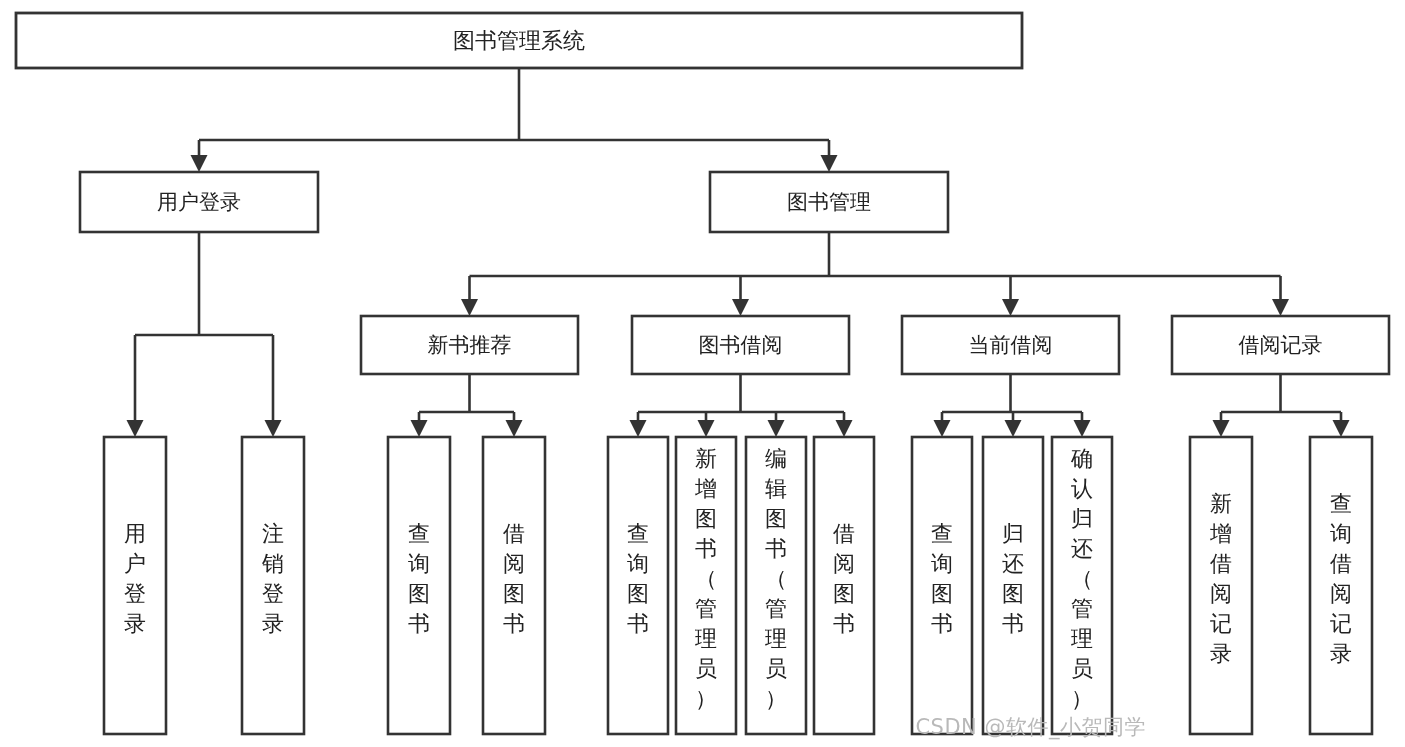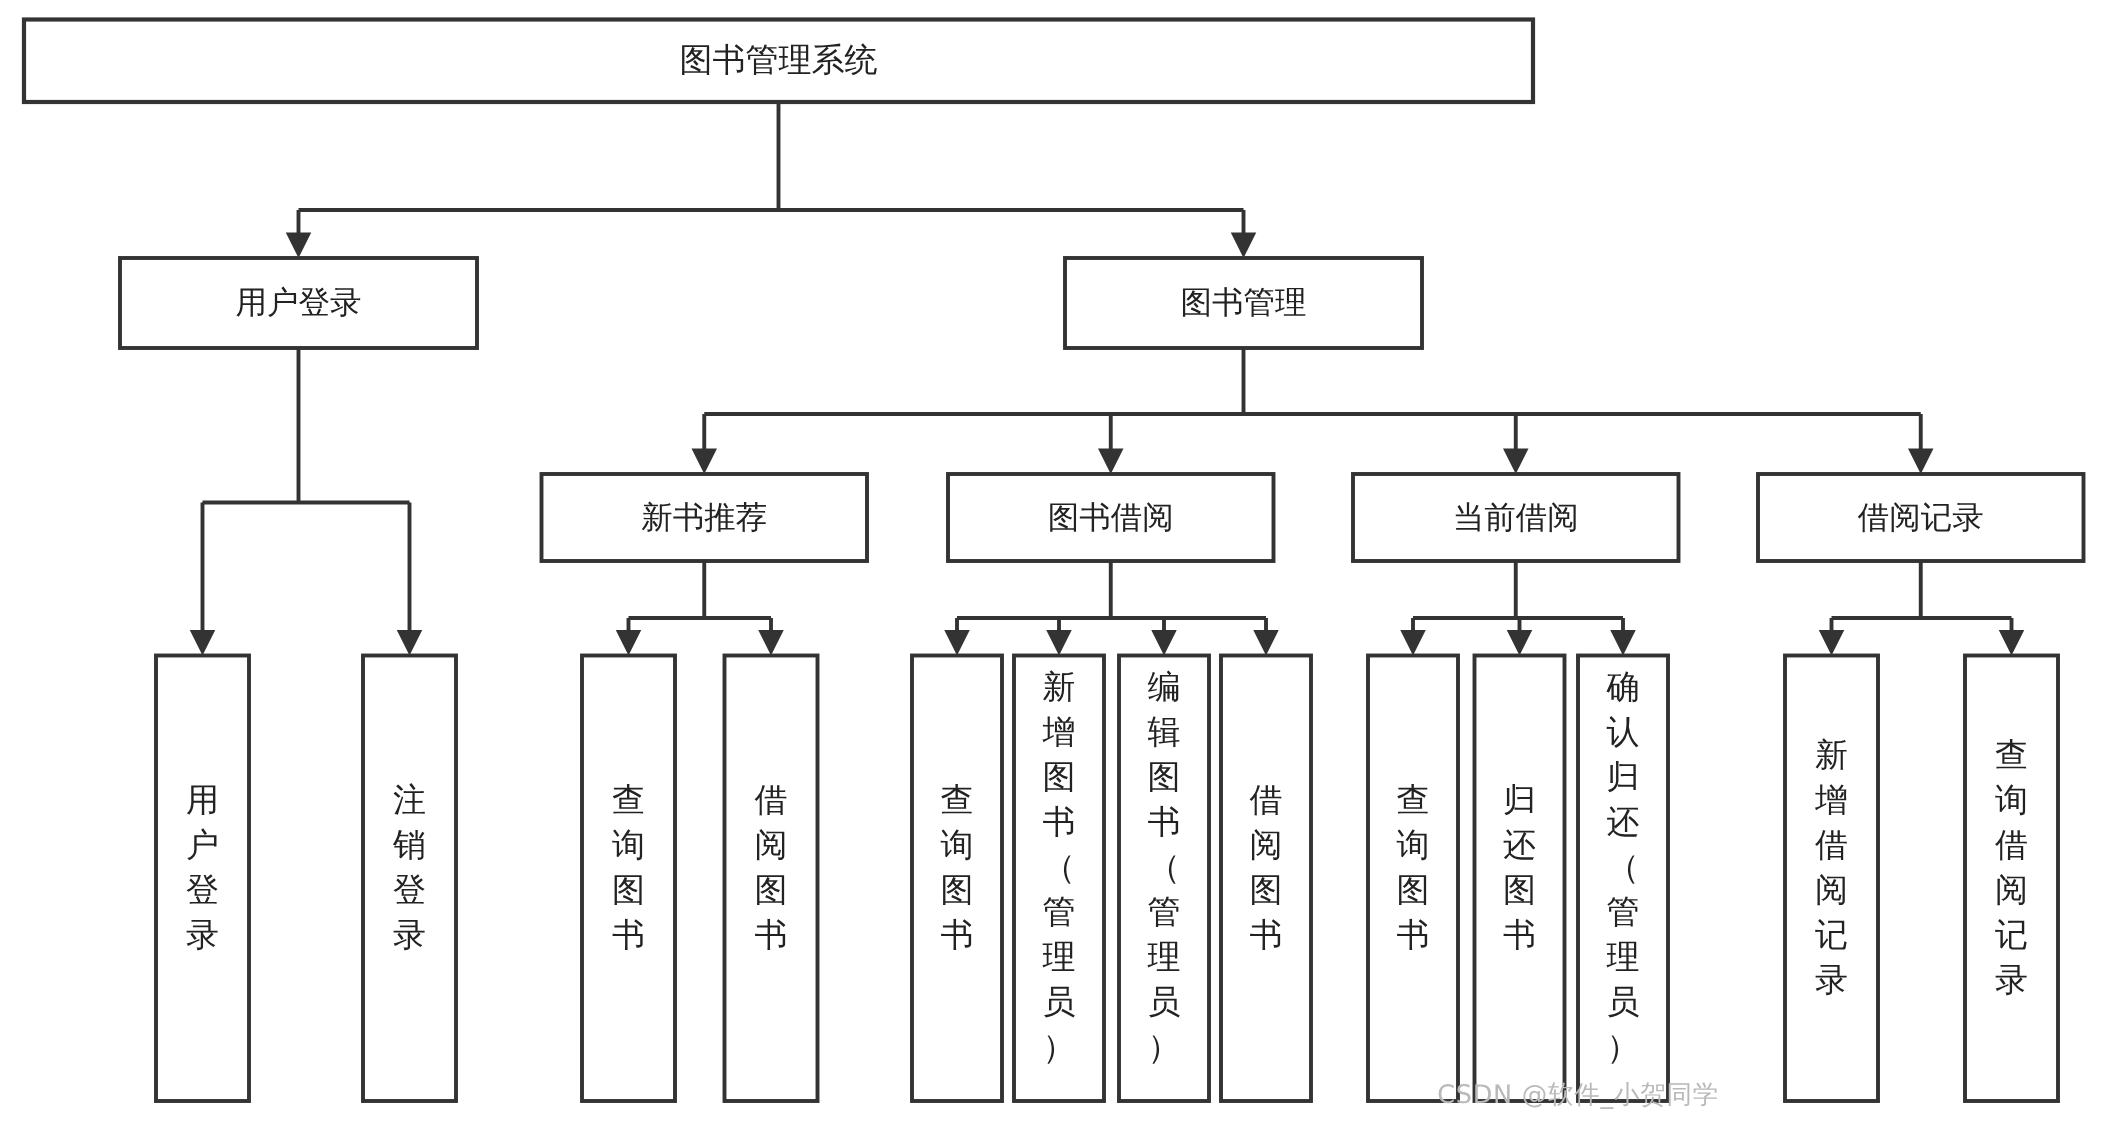--- a/index.html
+++ b/index.html
@@ -59,21 +59,21 @@
   }
   .arrow-head {
     fill: #333333;
     stroke: none;
   }
   .watermark {
     position: absolute;
     right: 8px;
     bottom: 6px;
     font-family: "DejaVu Sans", "Liberation Sans", sans-serif;
-    font-size: 17px;
+    font-size: 21px;
     color: #b9b9b9;
     white-space: nowrap;
     letter-spacing: 0.5px;
     user-select: none;
   }
 </style>
 </head>
 <body>
 
 <div id="diagram-root">

